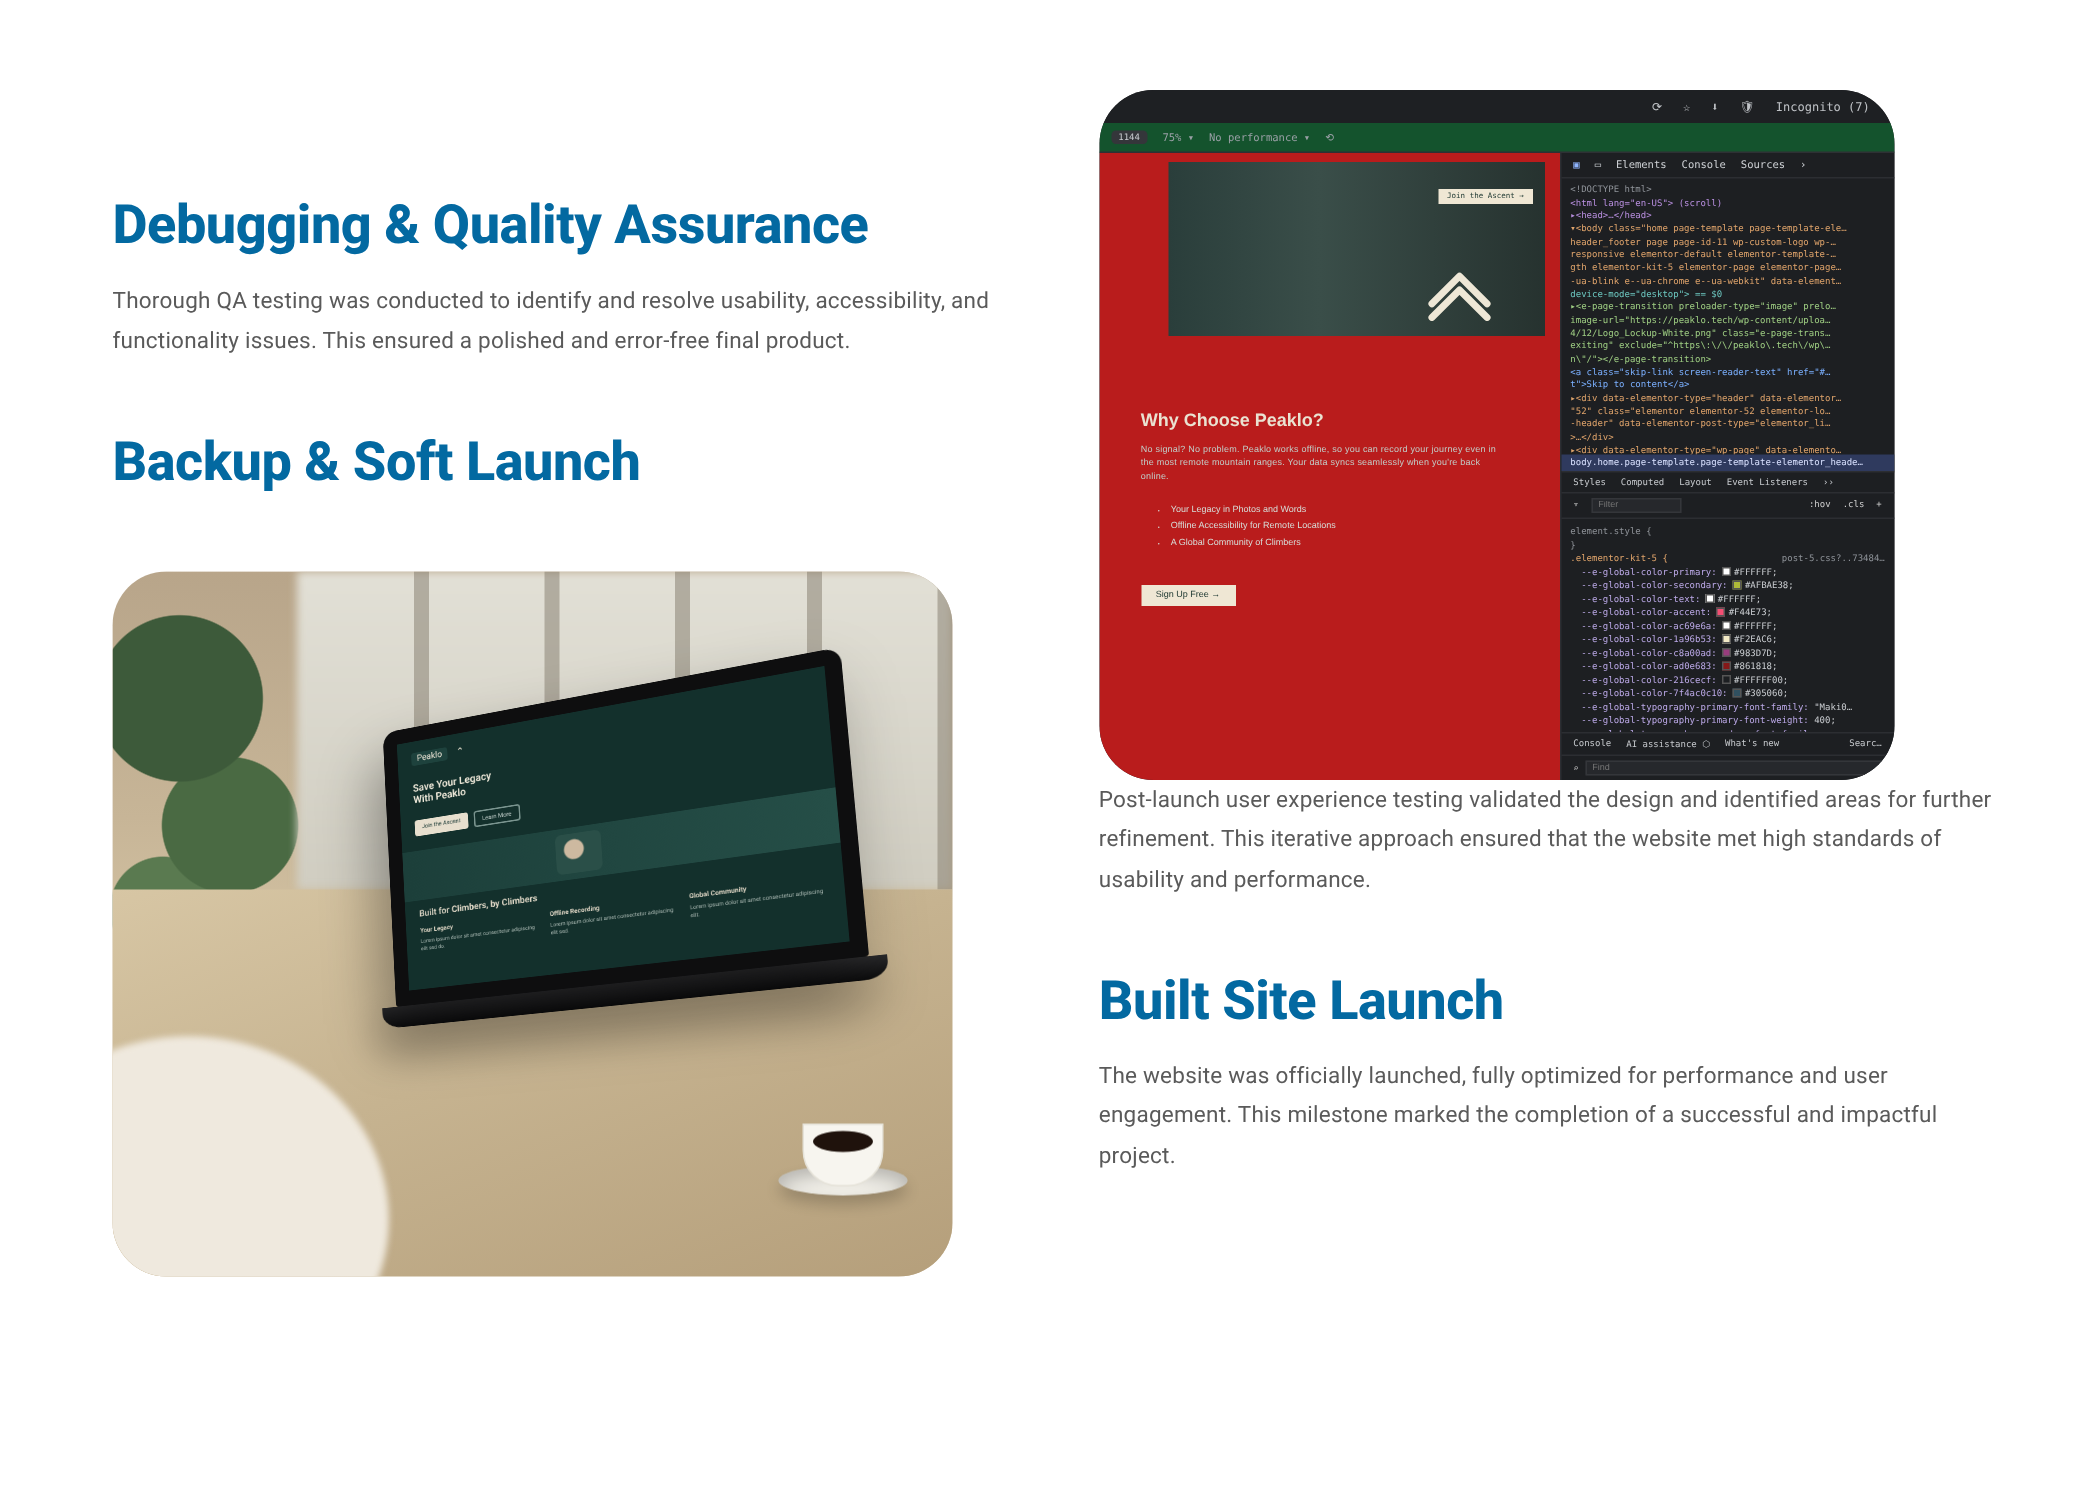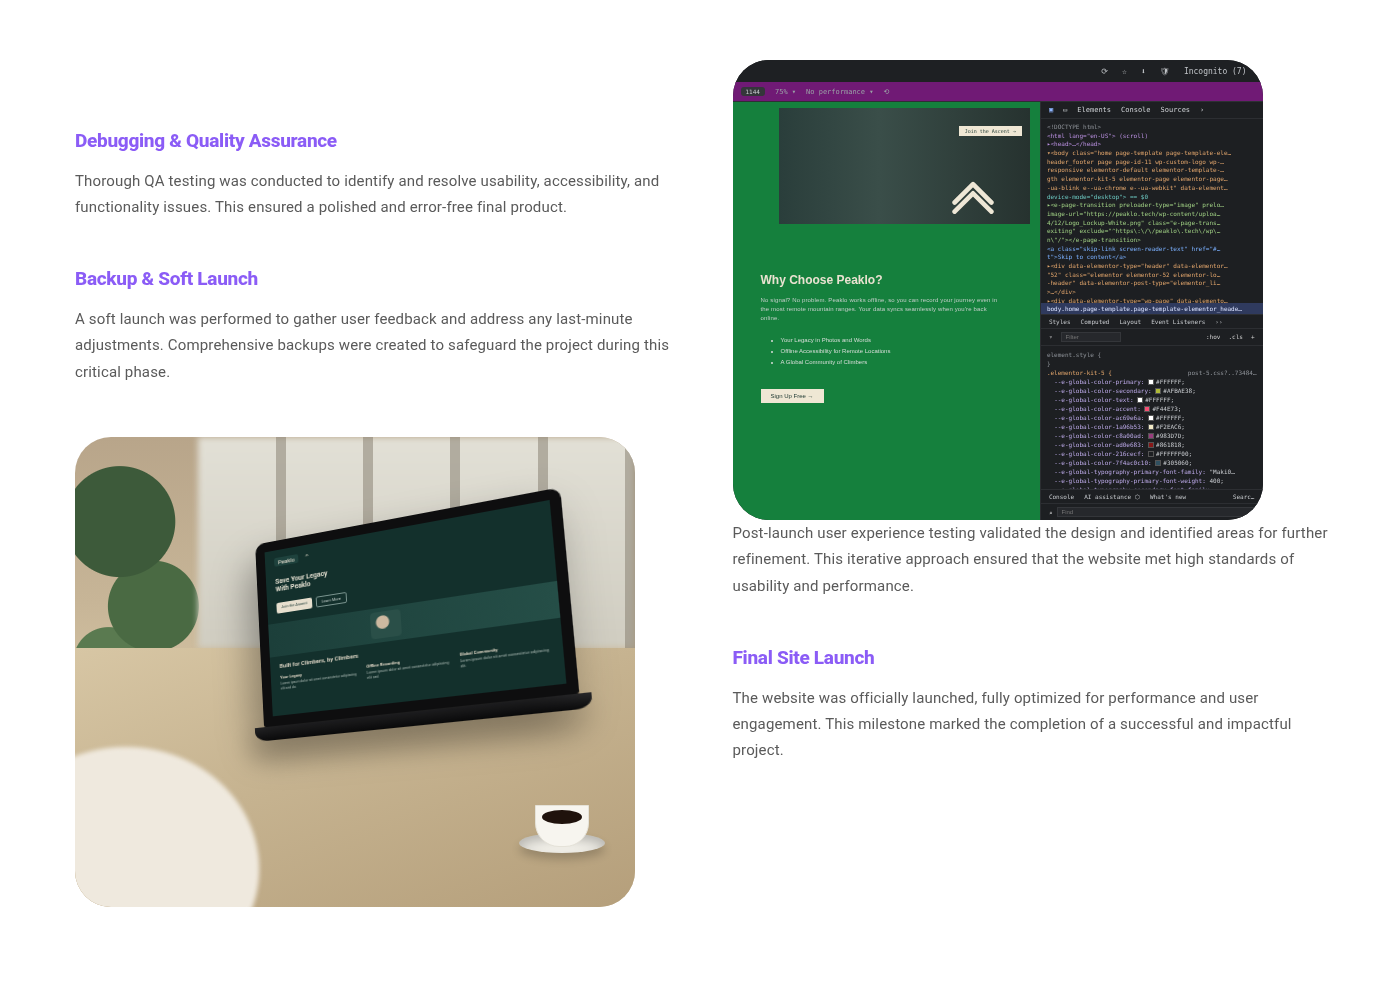--- a/index.html
+++ b/index.html
@@ -12,23 +12,23 @@
     position: relative;
   }
   .columns {
     display: flex;
     gap: 60px;
     padding: 60px 70px 0 75px;
   }
   .col { flex: 1; }
   h2 {
     font-weight: 800;
-    font-size: 19px;
+    font-size: 36px;
     line-height: 1.15;
-    color: #8b5cf6;
+    color: #0369a1;
     letter-spacing: -0.3px;
     margin-bottom: 16px;
     margin-top: 48px;
   }
   .col-left h2:first-child { margin-top: 70px; }
   p {
     font-size: 15px;
     line-height: 1.75;
     color: #5a5a5a;
     letter-spacing: 0.15px;
@@ -119,27 +119,27 @@
     position: relative;
     font-family: ui-monospace, Menlo, Consolas, monospace;
     color: #cfcfcf;
   }
   .dt-titlebar {
     height: 22px; background:#1e2023;
     display:flex; align-items:center; justify-content:flex-end;
     gap:14px; padding:0 16px; font-size:8px; color:#bfc2c6;
   }
   .dt-toolbar {
-    height:20px; background:#701a75; display:flex; align-items:center; gap:10px;
+    height:20px; background:#14532d; display:flex; align-items:center; gap:10px;
     padding:0 8px; font-size:7px; color:#c9ccd0; border-bottom:1px solid #2e3034;
   }
   .dt-toolbar .dim { color:#9aa0a6; }
   .dt-toolbar .chip { background:#34363a; padding:1px 5px; border-radius:3px; font-size:6px; }
   .dt-main { display:flex; height:calc(100% - 42px); }
-  .dt-left { flex:0 0 58%; background:#15803d; position:relative; }
+  .dt-left { flex:0 0 58%; background:#b91c1c; position:relative; }
   .dt-page-hero {
     height:116px; margin:6px 10px 0 46px;
     background: linear-gradient(90deg,#2a3e3b,#3a4e49 40%,#26322f);
     position:relative;
   }
   .dt-page-hero .cta { position:absolute; right:8px; top:18px; background:#efe7d4; color:#1b362f; font-size:5px; padding:2px 6px; }
   .dt-page-hero .mark {
     position:absolute; right:34px; bottom:10px; width:46px; height:46px;
   }
   .dt-page-hero .mark svg { width:100%; height:100%; }
@@ -167,21 +167,20 @@
 </head>
 <body>
 
 <div class="columns">
 
   <div class="col col-left">
     <h2>Debugging &amp; Quality Assurance</h2>
     <p>Thorough QA testing was conducted to identify and resolve usability, accessibility, and functionality issues. This ensured a polished and error-free final product.</p>
 
     <h2>Backup &amp; Soft Launch</h2>
-    <p>A soft launch was performed to gather user feedback and address any last-minute adjustments. Comprehensive backups were created to safeguard the project during this critical phase.</p>
 
     <div class="img-laptop">
       <div class="window-blur"></div>
       <div class="window-bars">
           <span></span>
           <span></span>
           <span></span>
           <span></span>
           <span></span>
         </div>
@@ -329,16 +328,16 @@
           <div class="dt-find">
             <span>⌕</span>
             <input placeholder="Find" style="">
           </div>
         </div>
       </div>
     </div>
 
     <p>Post-launch user experience testing validated the design and identified areas for further refinement. This iterative approach ensured that the website met high standards of usability and performance.</p>
 
-    <h2>Final Site Launch</h2>
+    <h2>Built Site Launch</h2>
     <p>The website was officially launched, fully optimized for performance and user engagement. This milestone marked the completion of a successful and impactful project.</p>
   </div>
 </div>
 
 </body></html>

